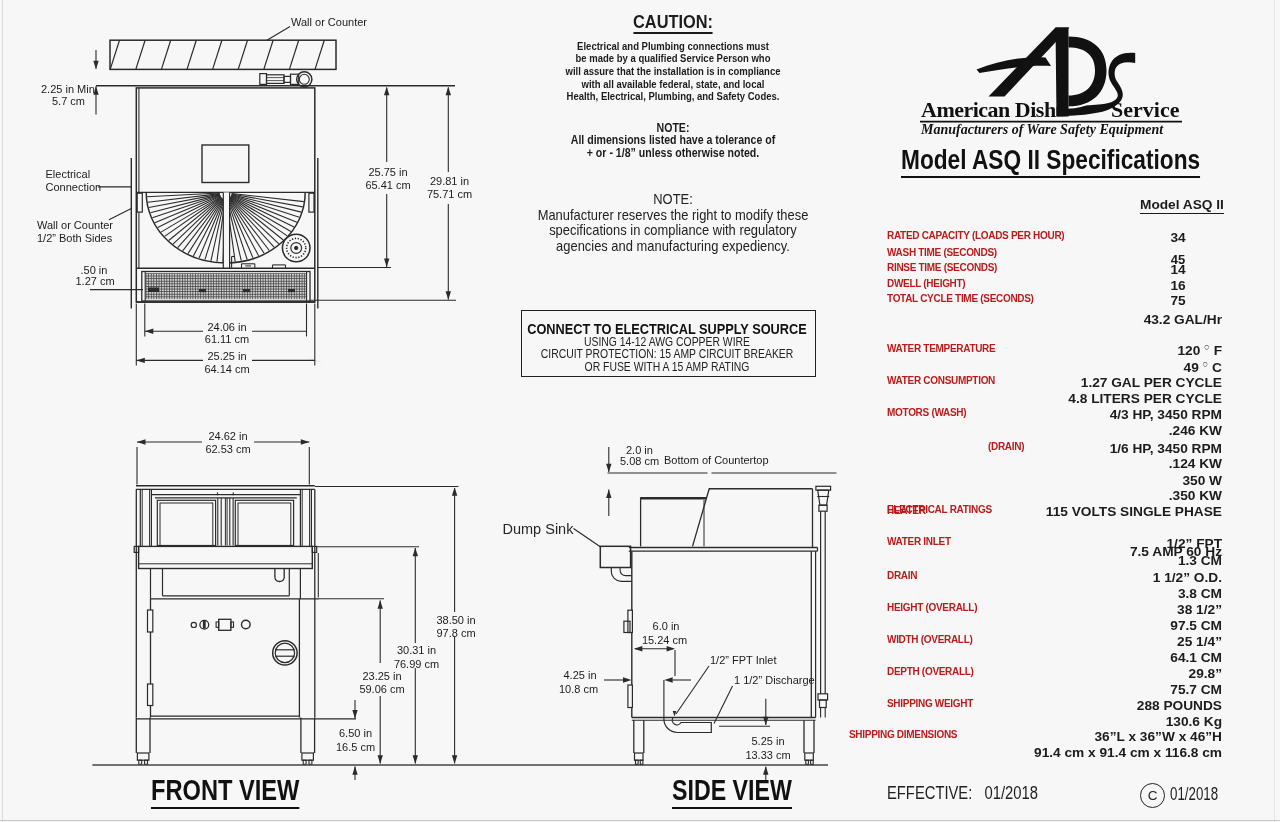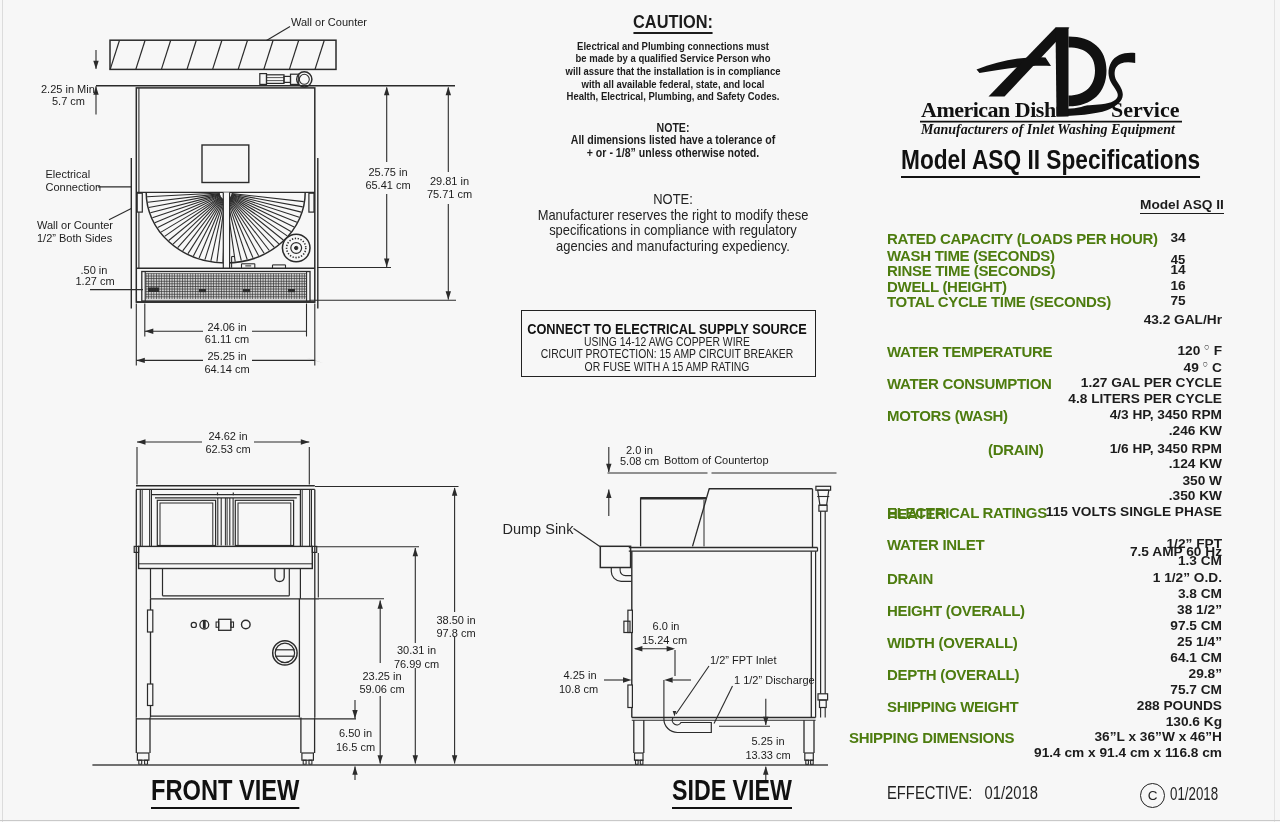--- a/index.html
+++ b/index.html
@@ -4,21 +4,21 @@
 html,body{margin:0;padding:0;}
 body{width:1280px;height:822px;position:relative;background:#f7f7f7;overflow:hidden;
      font-family:"Liberation Sans", sans-serif;}
 .t{position:absolute;white-space:nowrap;color:#1c1c1c;}
 .b{font-weight:bold;}
 .ctr{text-align:center;}
 svg text{font-family:"Liberation Sans", sans-serif;fill:#1c1c1c;}
 .lt{font-size:11px;}
 .ct{text-anchor:middle;}
 .dst{font-size:14.5px;fill:#262626;}
-.sl{position:absolute;white-space:nowrap;color:#4d7c0f;font-weight:bold;font-size:15px;letter-spacing:-0.3px;}
+.sl{position:absolute;white-space:nowrap;color:#b91c1c;font-weight:bold;font-size:10px;letter-spacing:-0.3px;}
 .sv{position:absolute;white-space:nowrap;color:#1c1c1c;font-weight:bold;font-size:13.7px;right:58px;}
 </style></head>
 <body>
 
 <div style="position:absolute;left:0;top:0;width:1280px;height:822px;background:#f7f7f7;"></div>
 
 <svg style="position:absolute;left:0;top:0;" width="1280" height="822" viewBox="0 0 1280 822">
 <defs>
 <pattern id="mesh" width="2.6" height="2.6" patternUnits="userSpaceOnUse">
 <rect width="2.6" height="2.6" fill="#cdcdcd"></rect>
@@ -575,21 +575,21 @@
 <div class="t ctr" style="left:467px;top:336px;width:400px;font-size:13px;line-height:12.4px;color:#222;transform:scaleX(0.80);">USING 14-12 AWG COPPER WIRE<br>CIRCUIT PROTECTION: 15 AMP CIRCUIT BREAKER<br>OR FUSE WITH A 15 AMP RATING</div>
 
 <div class="t b" style="left:151px;top:773.5px;font-size:29px;border-bottom:2.6px solid #111;color:#111;transform:scaleX(0.815);transform-origin:left top;">FRONT VIEW</div>
 
 <div class="t b" style="left:672px;top:773.5px;font-size:29px;border-bottom:2.6px solid #111;color:#111;transform:scaleX(0.80);transform-origin:left top;">SIDE VIEW</div>
 
 <div class="t b" style="left:921px;top:97px;font-size:22px;letter-spacing:-0.5px;font-family:'Liberation Serif',serif;color:#111;">American Dish</div>
 
 <div class="t b" style="left:1111px;top:97px;font-size:22px;font-family:'Liberation Serif',serif;color:#111;">Service</div>
 
-<div class="t b" style="left:921px;top:121.8px;font-size:14px;font-style:italic;font-family:'Liberation Serif',serif;color:#111;">Manufacturers of Inlet Washing Equipment</div>
+<div class="t b" style="left:921px;top:121.8px;font-size:14px;font-style:italic;font-family:'Liberation Serif',serif;color:#111;">Manufacturers of Ware Safety Equipment</div>
 
 <div class="t b" style="left:901px;top:145px;font-size:27px;color:#111;border-bottom:2.2px solid #111;transform:scaleX(0.84);transform-origin:left top;">Model ASQ II Specifications</div>
 
 <div class="t b" style="left:1140px;top:197px;font-size:13.7px;border-bottom:1.8px solid #1c1c1c;padding-bottom:1.2px;">Model ASQ II</div>
 
 <div>
     <div class="sl" style="left:887px;top:230.1px;">RATED CAPACITY (LOADS PER HOUR)</div>
     <div class="sl" style="left:887px;top:246.6px;">WASH TIME (SECONDS)</div>
     <div class="sl" style="left:887px;top:262.1px;">RINSE TIME (SECONDS)</div>
     <div class="sl" style="left:887px;top:277.6px;">DWELL (HEIGHT)</div>

